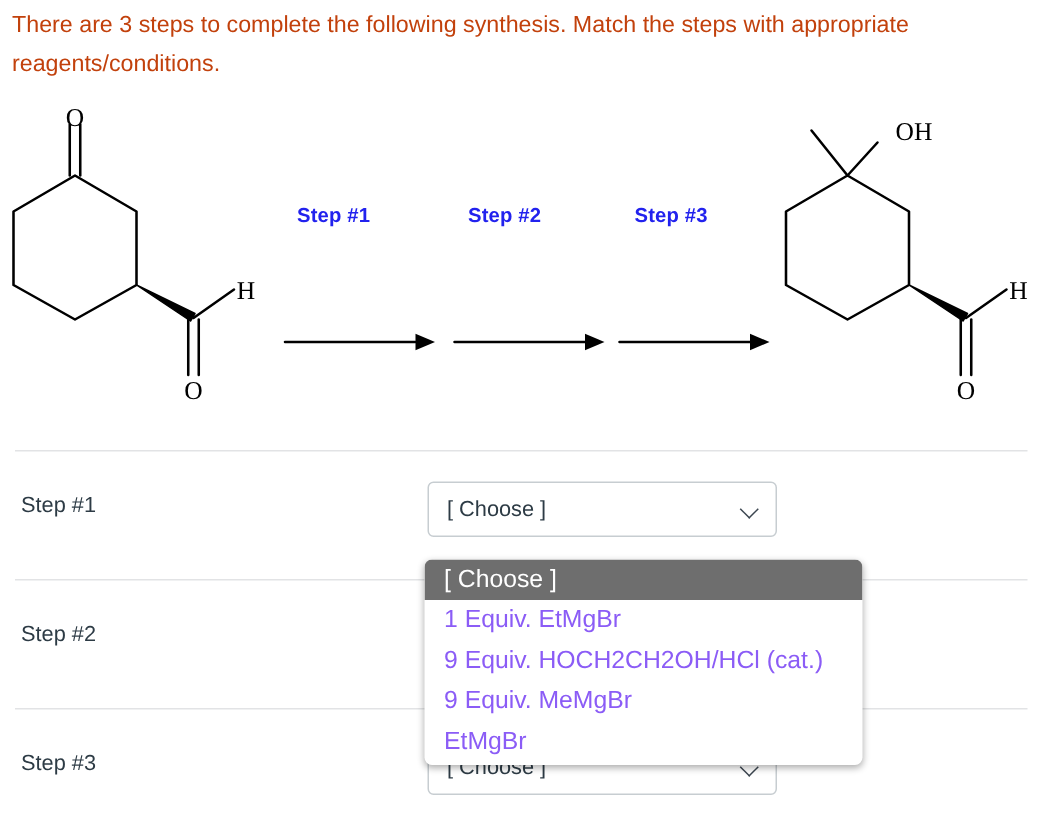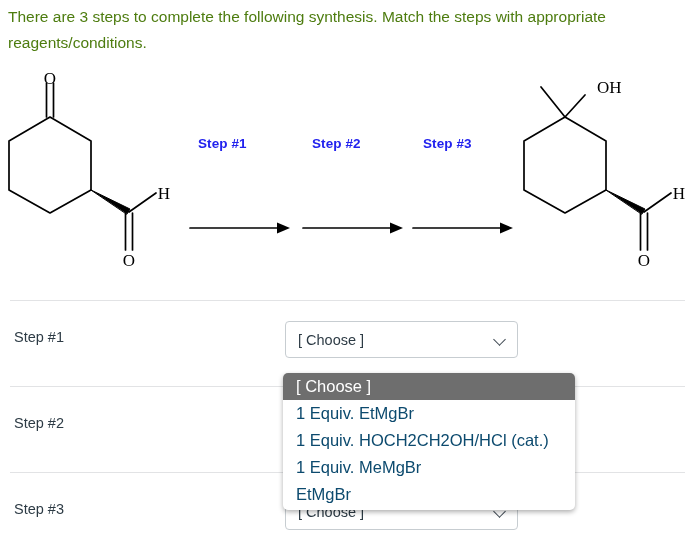--- a/index.html
+++ b/index.html
@@ -17,21 +17,21 @@
   }
 
   
   #prompt {
     position: absolute;
     left: 8px;
     top: 4px;
     width: 678px;
     font-size: 15.5px;
     line-height: 26px;
-    color: #4d7c0f;
+    color: #c2410c;
   }
 
   
   #scheme {
     position: absolute;
     left: 0;
     top: 62px;
     width: 695px;
     height: 232px;
   }
@@ -116,21 +116,21 @@
     border-radius: 5px;
     box-shadow: 0 2px 5px rgba(0,0,0,0.32);
     overflow: hidden;
     z-index: 40;
     padding-bottom: 2px;
   }
   .opt {
     font-size: 16.5px;
     line-height: 25px;
     padding: 1px 4px 1px 13px;
-    color: #0c4a6e;
+    color: #8b5cf6;
     white-space: nowrap;
   }
   .opt.sel {
     background: #6e6e6e;
     color: #ffffff;
   }
 </style>
 </head>
 <body>
 
@@ -231,16 +231,16 @@
   <div class="rowlabel" style="top:201px;">Step #3</div>
   <div class="selectbox" style="top:193px;">
     <span class="selval">[ Choose ]</span>
     <span class="chev"></span>
   </div>
 </div>
 
 <div id="dropdown">
   <div class="opt sel">[ Choose ]</div>
   <div class="opt">1 Equiv. EtMgBr</div>
-  <div class="opt">1 Equiv. HOCH2CH2OH/HCl (cat.)</div>
-  <div class="opt">1 Equiv. MeMgBr</div>
+  <div class="opt">9 Equiv. HOCH2CH2OH/HCl (cat.)</div>
+  <div class="opt">9 Equiv. MeMgBr</div>
   <div class="opt">EtMgBr</div>
 </div>
 
 </body></html>

